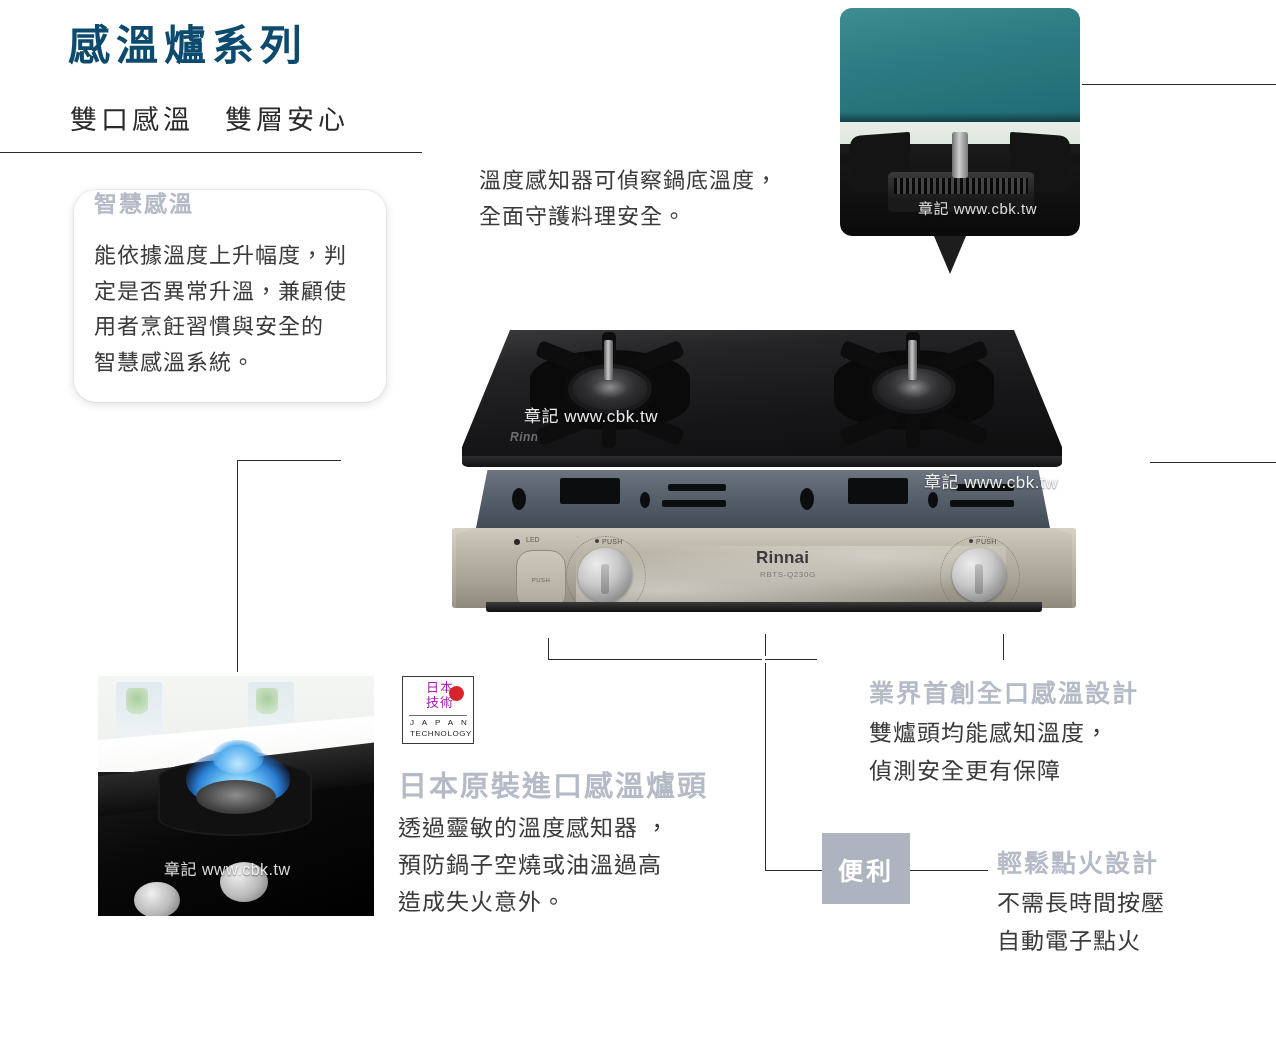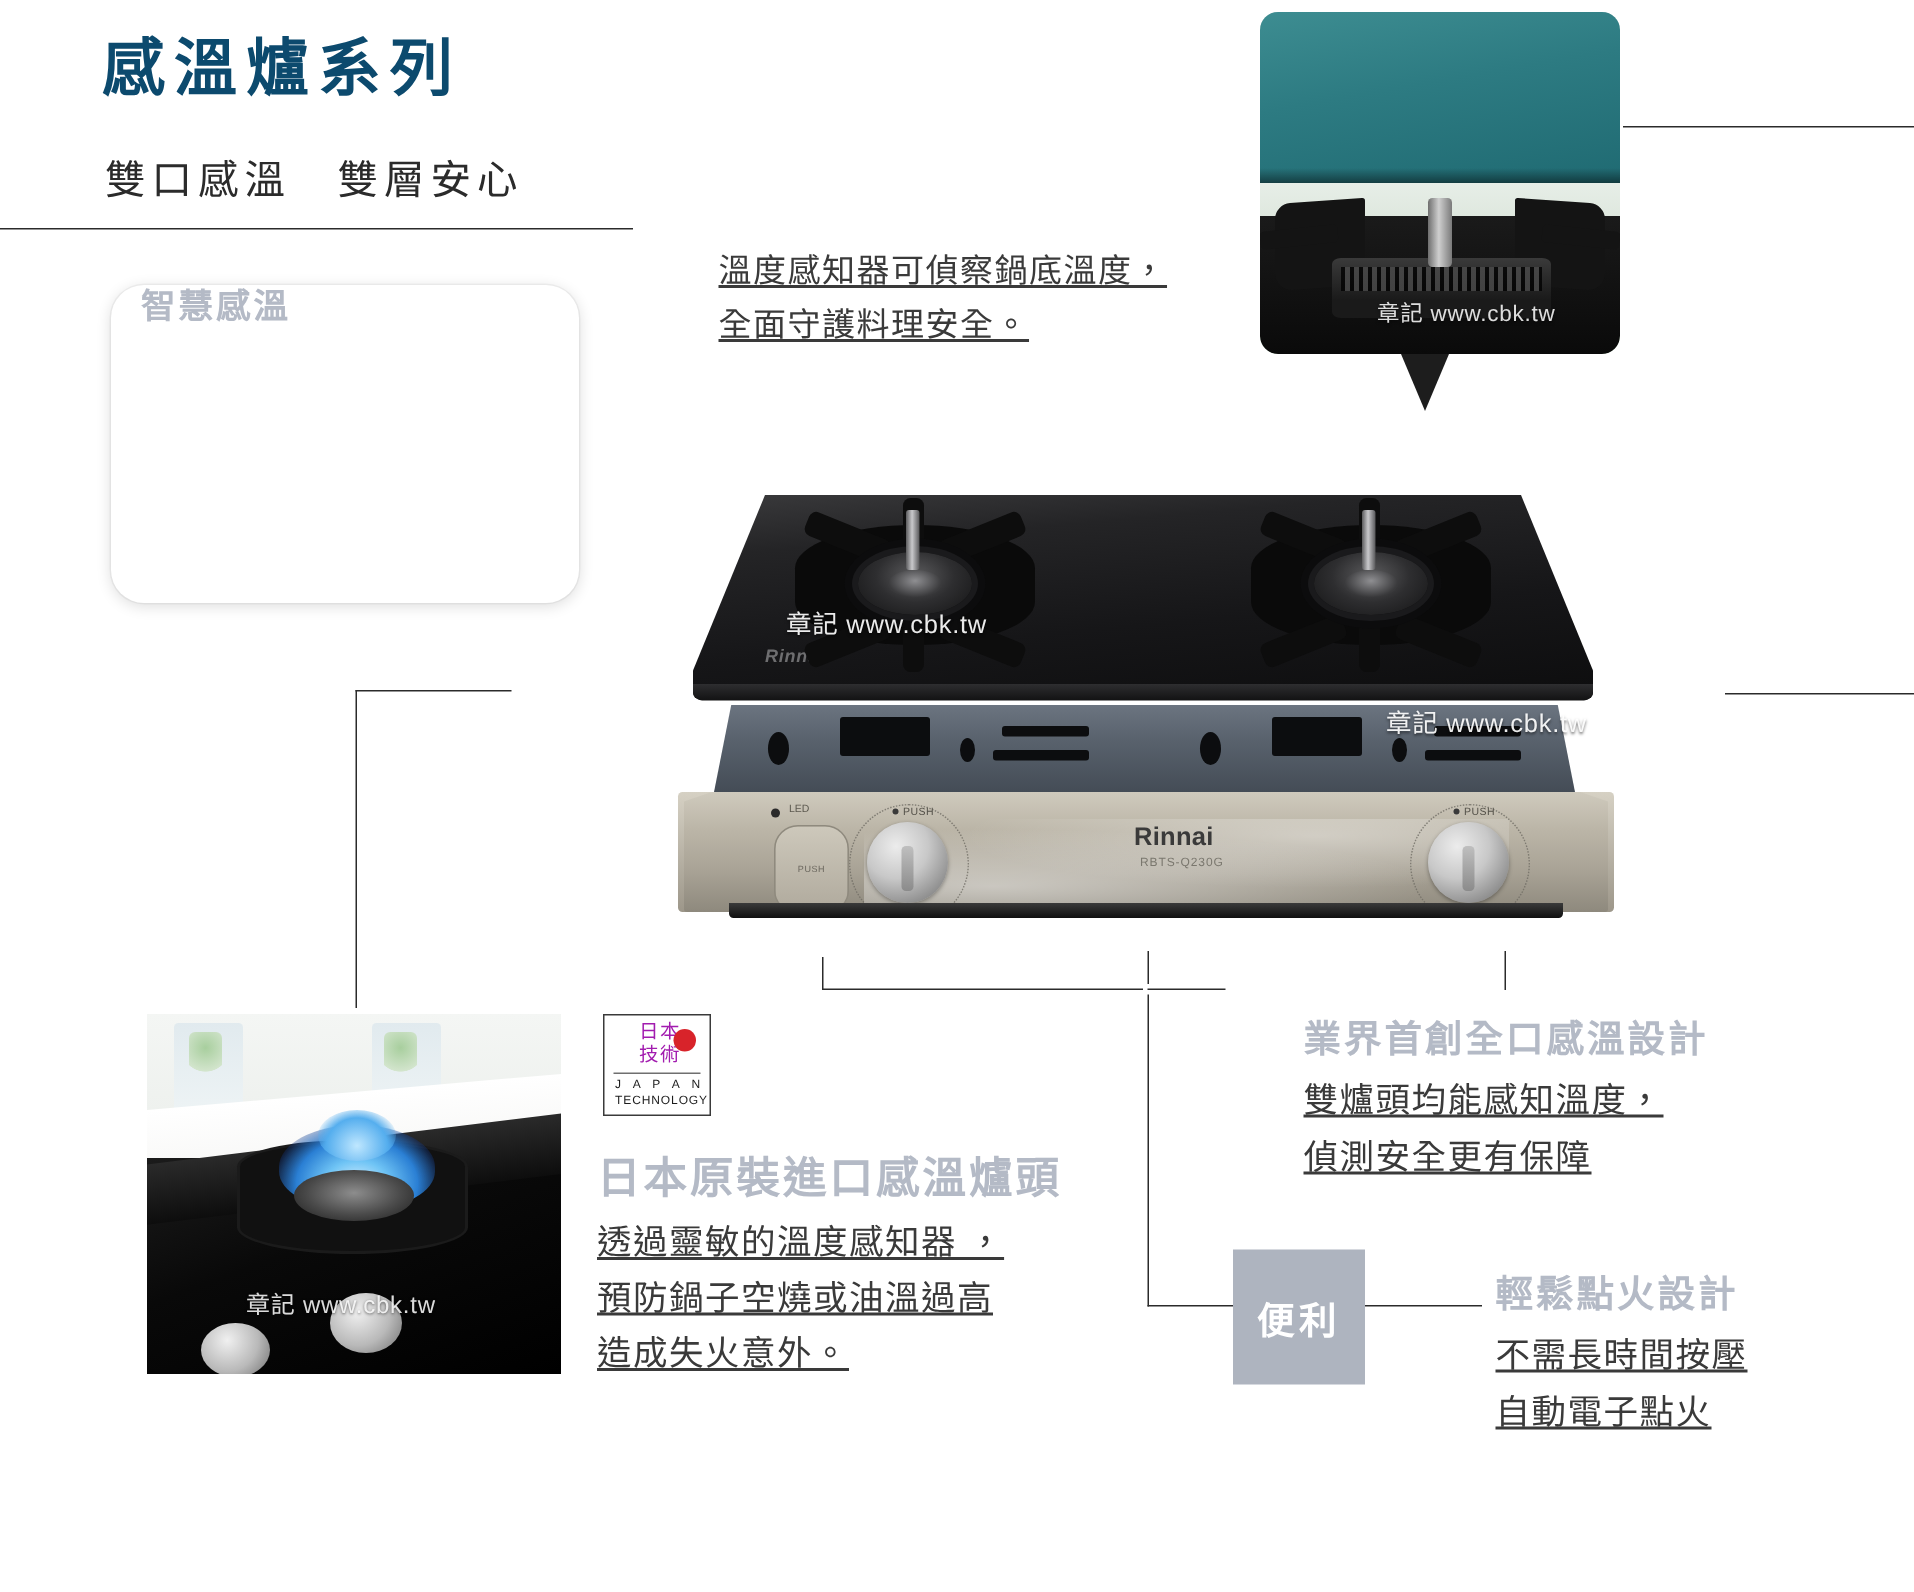--- a/index.html
+++ b/index.html
@@ -35,21 +35,21 @@
 
   
   .callout-heading{
     color:#b4bac6;font-weight:700;letter-spacing:2px;
     line-height:1.25;white-space:nowrap;
   }
   .callout-body{
     color:#3a3a3a;font-weight:400;letter-spacing:1px;
     line-height:1.55;
   }
-  .callout-body div{white-space:nowrap;text-decoration:underline;}
+  .callout-body div{white-space:nowrap;}
 
   
   .smart-box{
     position:absolute;left:74px;top:190px;width:312px;height:212px;
     background:#ffffff;border-radius:22px;
     box-shadow:0 2px 10px rgba(0,0,0,.14), 0 0 0 1px rgba(0,0,0,.045);
   }
   .smart-box .callout-heading{
     position:absolute;left:20px;top:0;font-size:23px;
   }
@@ -72,21 +72,21 @@
   .full-sense-callout .callout-heading{font-size:25px;margin-bottom:6px;}
   .full-sense-callout .callout-body{font-size:23px;line-height:1.62;}
 
   
   .ignite-callout{position:absolute;left:997px;top:848px;}
   .ignite-callout .callout-heading{font-size:25px;margin-bottom:6px;}
   .ignite-callout .callout-body{font-size:23px;line-height:1.62;}
 
   
   .convenience-badge{
-    position:absolute;left:822px;top:833px;width:88px;height:90px;
+    position:absolute;left:822px;top:833px;width:88px;height:71px;
     background:#aeb4bf;color:#ffffff;
     font-size:25px;font-weight:700;letter-spacing:3px;
     display:flex;align-items:center;justify-content:center;
   }
 
   
   .conn{position:absolute;background:#2b2b2b;}
   .conn.h{height:1px;}
   .conn.v{width:1px;}
 
@@ -434,20 +434,26 @@
     <div class="ps-arm-r"></div>
     <div class="ps-burner"></div>
     <div class="ps-probe"></div>
     <div class="ps-pot"></div>
     <div class="watermark">章記 www.cbk.tw</div>
   </div>
   <div class="sensor-pointer"></div>
 
   <div class="smart-box">
     <div class="callout-heading">智慧感溫</div>
+    <div class="callout-body">
+      <div>能依據溫度上升幅度，判</div>
+      <div>定是否異常升溫，兼顧使</div>
+      <div>用者烹飪習慣與安全的</div>
+      <div>智慧感溫系統。</div>
+    </div>
   </div>
 
   <div class="sensor-callout">
     <div class="callout-body">
       <div>溫度感知器可偵察鍋底溫度，</div>
       <div>全面守護料理安全。</div>
     </div>
   </div>
 
   <div class="stove">

